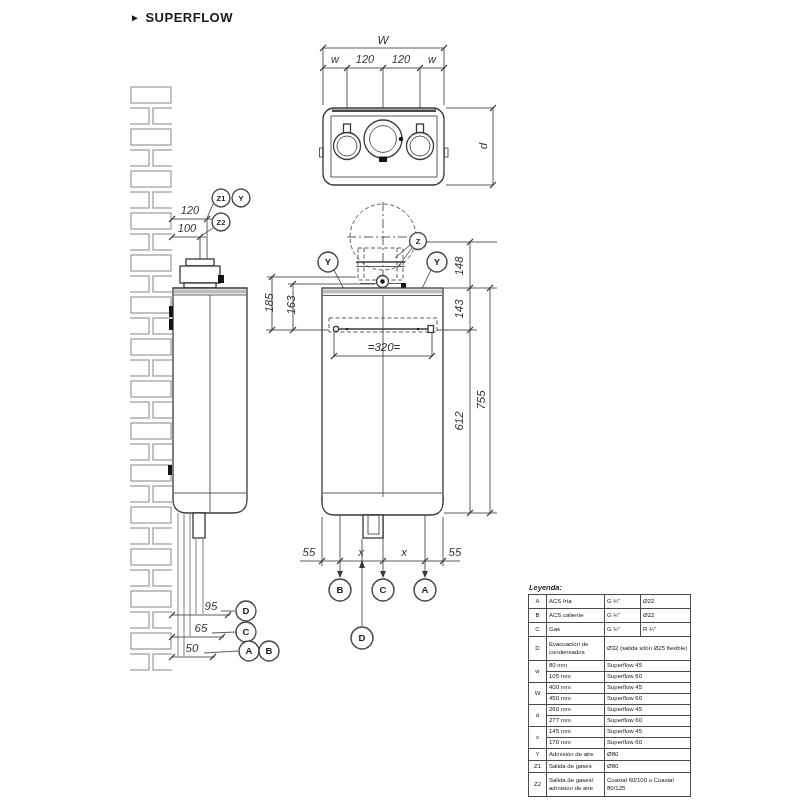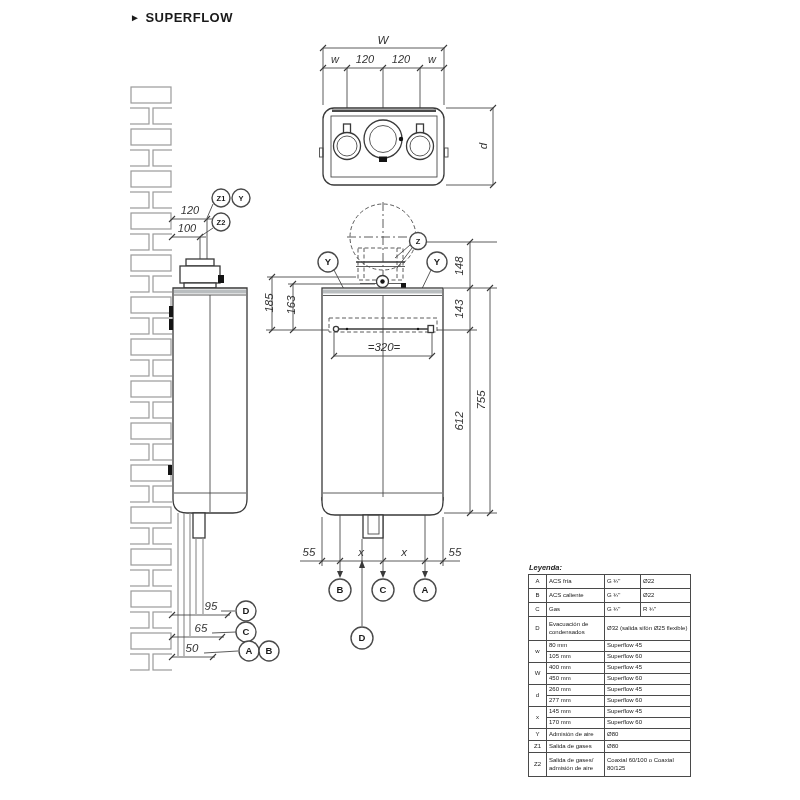--- a/index.html
+++ b/index.html
@@ -25,21 +25,21 @@
   .blk   { fill:#141414; stroke:none; }
   .band  { fill:#b9bdbf; stroke:none; }
   .cc    { fill:#ffffff; stroke:#4a4a4a; stroke-width:1.4; }
   .arrow { fill:#3a3a3a; stroke:none; }
   text.dim { font-family:"Liberation Sans",sans-serif; font-style:italic; font-size:11.5px; fill:#333; text-anchor:middle; }
   text.dimsm { font-size:11px; }
   text.co  { font-family:"Liberation Sans",sans-serif; font-weight:bold; font-size:9.5px; fill:#1a1a1a; text-anchor:middle; font-style:normal; }
   text.cos { font-size:7.5px; }
 
   
-  .legend { position:absolute; left:528px; top:563px; width:162px; color:#222; }
+  .legend { position:absolute; left:528px; top:583px; width:162px; color:#222; }
   .legend-title { font-size:7.5px; font-weight:bold; font-style:italic; margin:0 0 2px 1px; }
   .legend table { border-collapse:collapse; width:100%; table-layout:fixed; }
   .legend td {
     border:1px solid #4a4a4a; font-size:6px; line-height:1.2;
     padding:1px 2px; vertical-align:middle; color:#222; overflow:hidden;
   }
   .legend td.k { text-align:center; padding:1px 0; }
   tr.rh-a td  { height:11px; }
   tr.rh-d td  { height:21px; }
   tr.rh-s td  { height:8px; }

